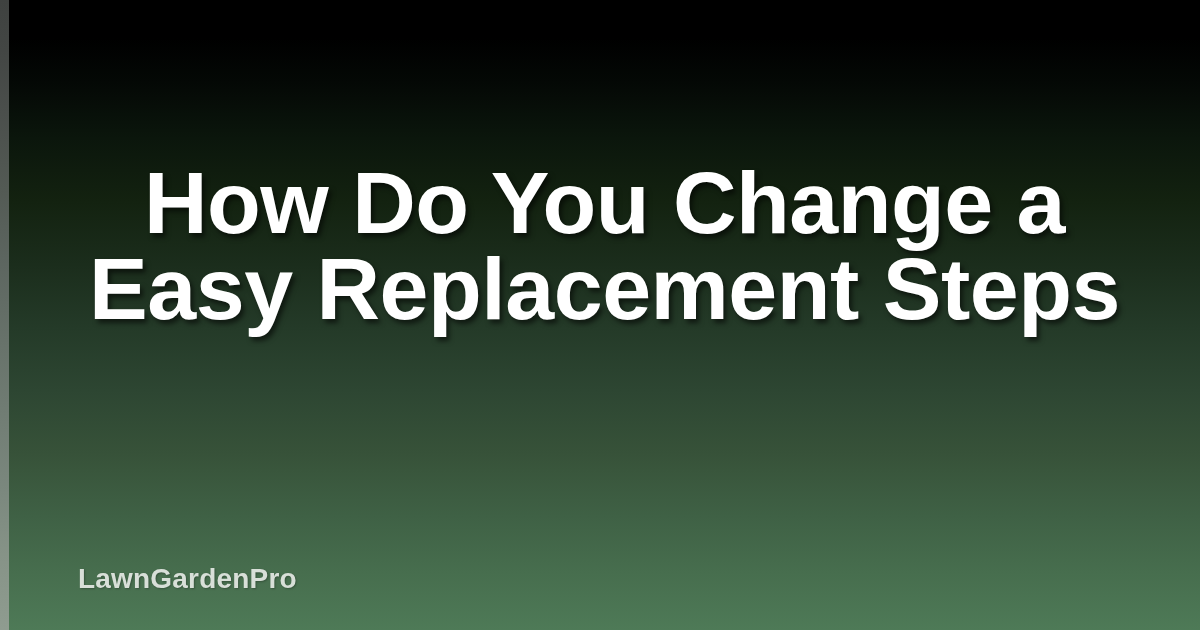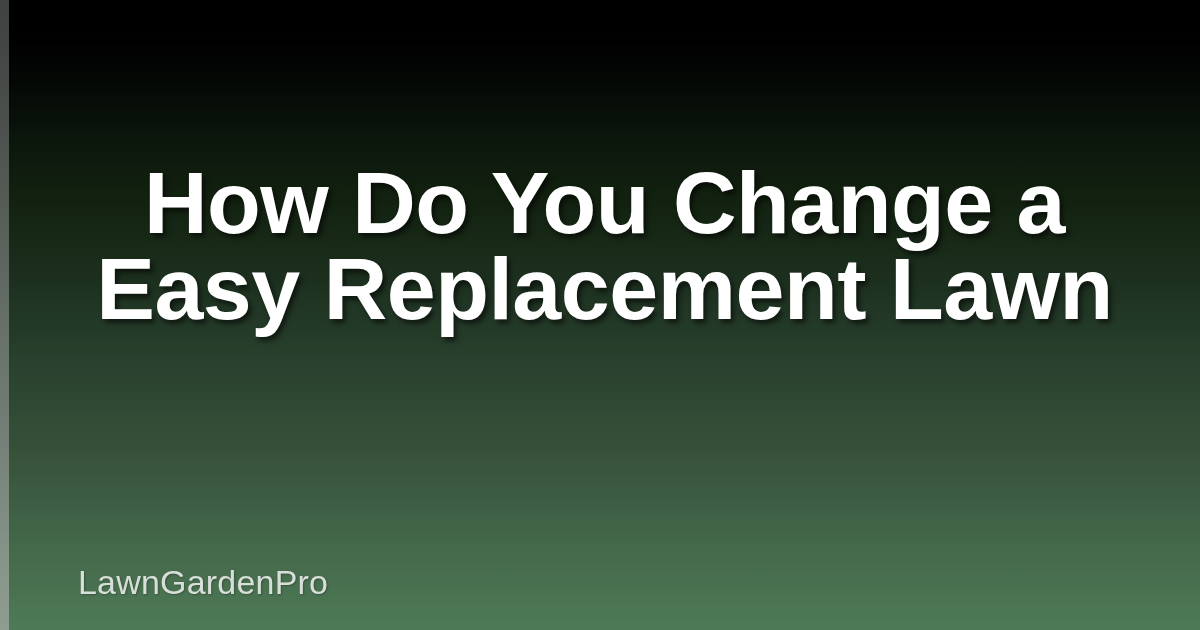--- a/index.html
+++ b/index.html
@@ -83,35 +83,35 @@
     white-space: nowrap;
     text-shadow: 3px 4px 5px rgba(0, 0, 0, 0.55);
     text-align: center;
   }
 
   
   #brand {
     position: absolute;
     left: 78px;
     top: 563px;
-    font-size: 34px;
-    font-weight: 400;
+    font-size: 28px;
+    font-weight: 700;
     letter-spacing: 0.2px;
     color: #d8dfd8;
     text-shadow: 1px 1px 2px rgba(0, 0, 0, 0.25);
     white-space: nowrap;
   }
 </style>
 </head>
 <body>
 
 <div id="card">
 
   <div id="edge-strip"></div>
 
   <div id="title-block">
     <div class="title-line">How Do You Change a</div>
-    <div class="title-line">Easy Replacement Lawn</div>
+    <div class="title-line">Easy Replacement Steps</div>
   </div>
 
   <div id="brand">LawnGardenPro</div>
 
 </div>
 
 </body></html>

